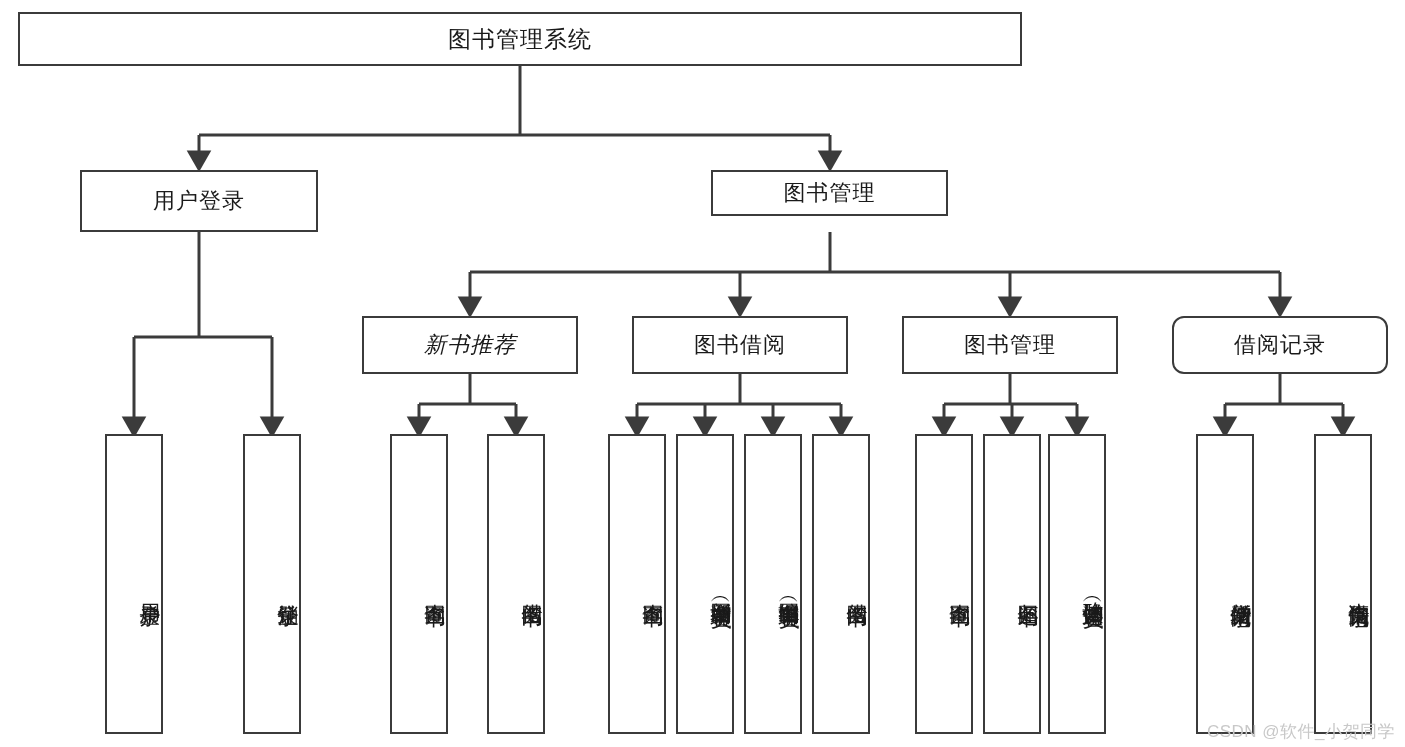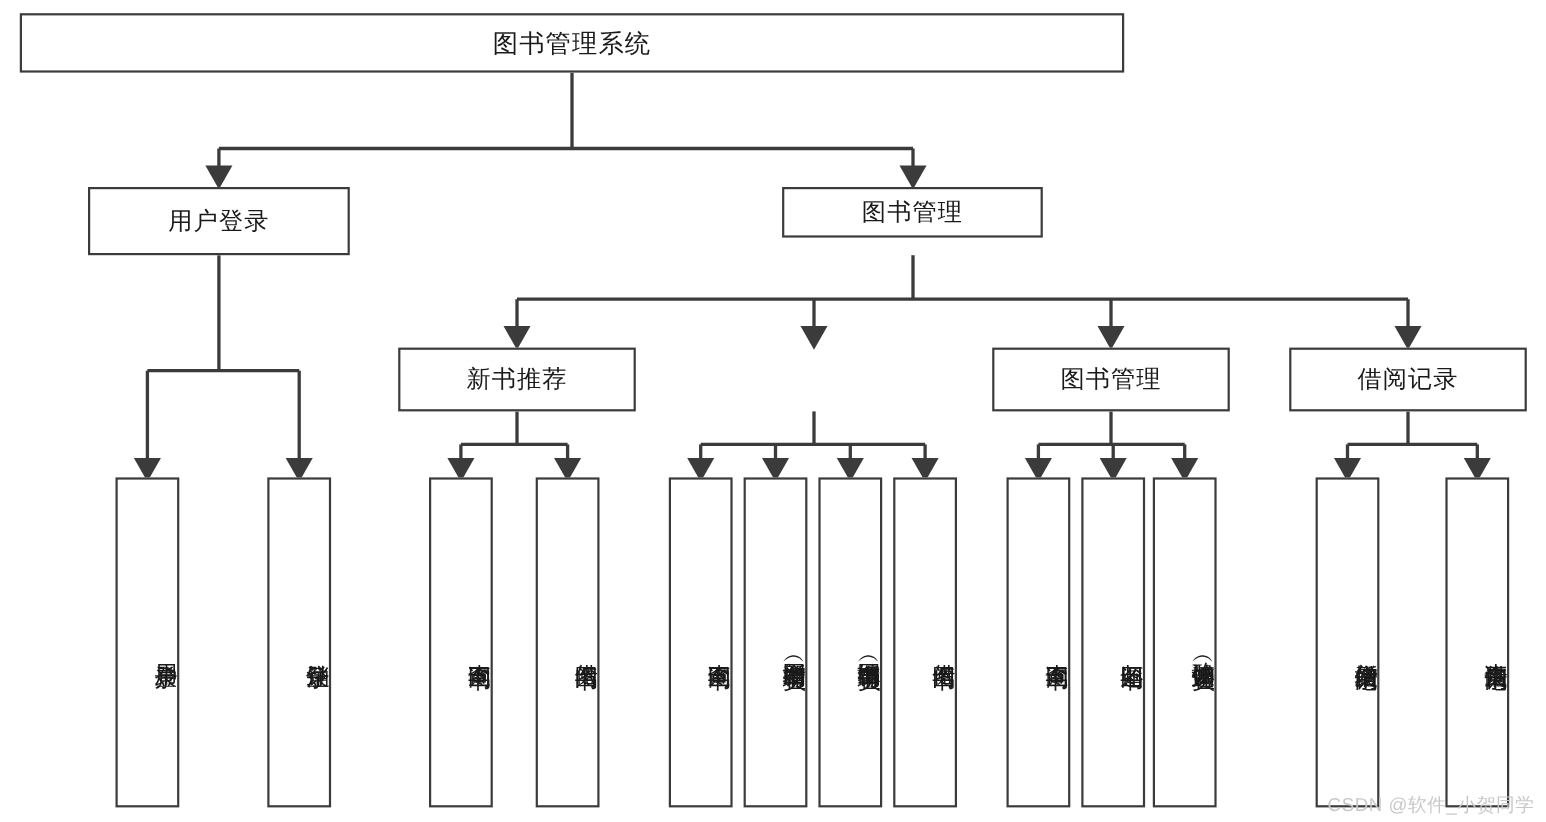--- a/index.html
+++ b/index.html
@@ -71,23 +71,24 @@
       <path d="M1225,404 L1225,426" marker-end="url(#arrow)"></path>
       <path d="M1343,404 L1343,426" marker-end="url(#arrow)"></path>
     </g>
   </svg>
 
   <div class="node h root" style="left:18px;top:12px;width:1004px;height:54px;">图书管理系统</div>
 
   <div class="node h" style="left:80px;top:170px;width:238px;height:62px;">用户登录</div>
   <div class="node h" style="left:711px;top:170px;width:237px;height:46px;">图书管理</div>
 
-  <div class="node h" style="left:362px;top:316px;width:216px;height:58px;">新书推荐</div>
+  <div class="node h" style="left:362px;top:316px;width:216px;height:58px;font-style:italic;">新书推荐</div>
+  <div class="node h" style="left:632px;top:316px;width:216px;height:58px;">图书借阅</div>
   <div class="node h" style="left:902px;top:316px;width:216px;height:58px;">图书管理</div>
-  <div class="node h" style="left:1172px;top:316px;width:216px;height:58px;">借阅记录</div>
+  <div class="node h" style="left:1172px;top:316px;width:216px;height:58px;border-radius:12px;">借阅记录</div>
 
   <div class="node v" style="left:105px;top:434px;width:58px;height:300px;">用户登录</div>
   <div class="node v" style="left:243px;top:434px;width:58px;height:300px;">注销登录</div>
 
   <div class="node v" style="left:390px;top:434px;width:58px;height:300px;">查询图书</div>
   <div class="node v" style="left:487px;top:434px;width:58px;height:300px;">借阅图书</div>
 
   <div class="node v" style="left:608px;top:434px;width:58px;height:300px;">查询图书</div>
   <div class="node v" style="left:676px;top:434px;width:58px;height:300px;">新增图书（管理员）</div>
   <div class="node v" style="left:744px;top:434px;width:58px;height:300px;">编辑图书（管理员）</div>

